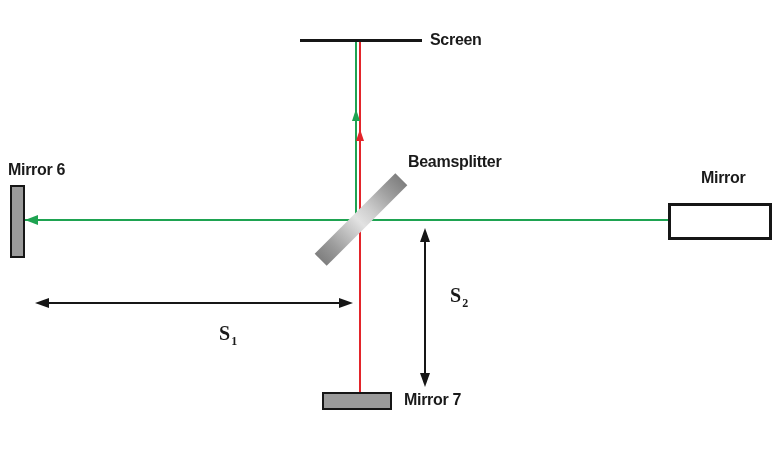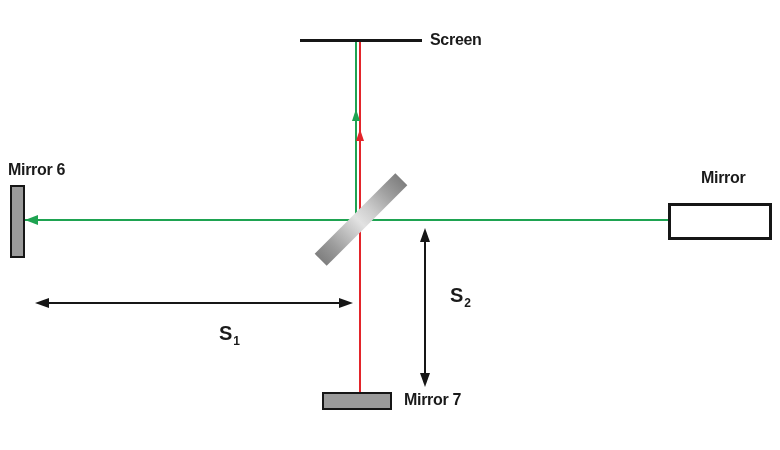--- a/index.html
+++ b/index.html
@@ -21,20 +21,21 @@
     letter-spacing: -0.3px;
     color: #1a1a1a;
     white-space: nowrap;
   }
   .s-label {
     position: absolute;
     font-weight: 700;
     font-size: 20px;
     color: #1a1a1a;
     white-space: nowrap;
+    font-family: Liberation Serif, serif;
   }
   .s-label sub {
     font-size: 12px;
     vertical-align: baseline;
     position: relative;
     top: 5px;
     left: 1px;
   }
 
   
@@ -114,19 +115,20 @@
   <div class="abs s1-line"></div>
   <div class="tri tri-left-black"></div>
   <div class="tri tri-right-black"></div>
 
   <div class="abs s2-line"></div>
   <div class="tri tri-up-black"></div>
   <div class="tri tri-down-black"></div>
 
   <div class="lbl screen-lbl">Screen</div>
   <div class="lbl mirror1-lbl">Mirror 6</div>
+  <div class="lbl beamsplitter-lbl">Beamsplitter</div>
   <div class="lbl laser-lbl">Mirror</div>
   <div class="lbl mirror2-lbl">Mirror 7</div>
 
   <div class="s-label s1-lbl"><span>S</span><sub>1</sub></div>
   <div class="s-label s2-lbl"><span>S</span><sub>2</sub></div>
 
 </div>
 
 </body></html>

